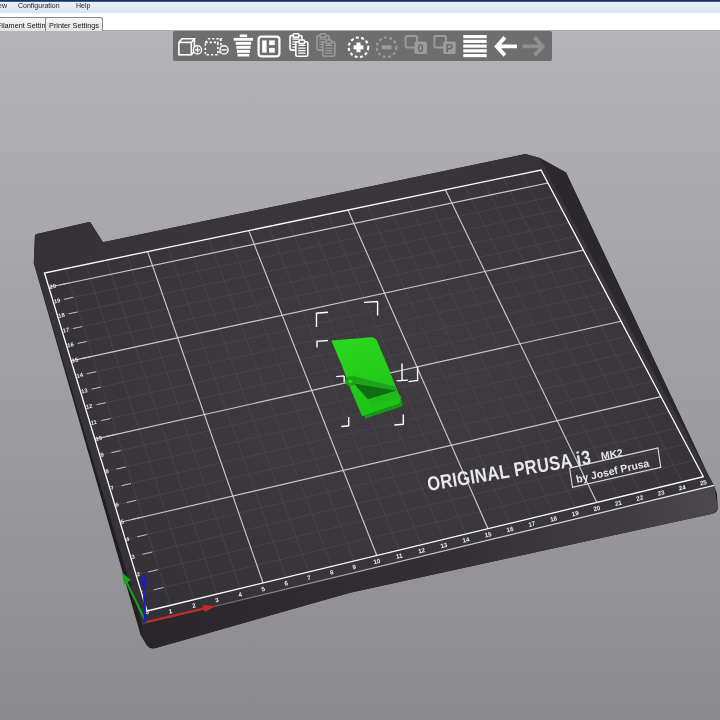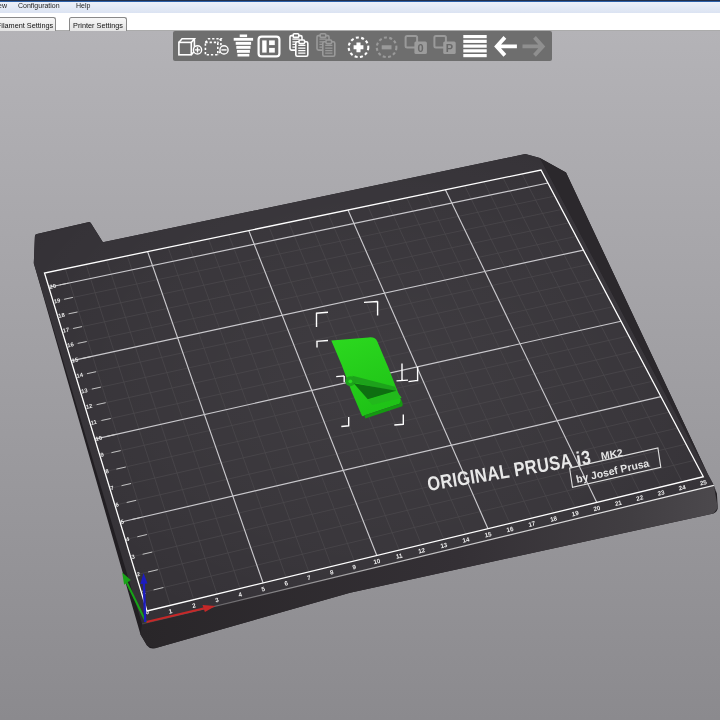--- a/index.html
+++ b/index.html
@@ -11,21 +11,21 @@
 #toolbar{position:absolute;left:173px;top:0px;width:379px;height:30px;background:#6e6e6e;border-radius:2px}
 </style></head>
 <body>
 <div id="menubar">
     <span style="left:-8px">View</span>
     <span style="left:18px">Configuration</span>
     <span style="left:76px">Help</span>
   </div>
 <div id="tabs">
 <div class="tab" style="left:-6px;width:62px">Filament Settings</div>
-<div class="tab" style="left:69px;width:58px">Printer Settings</div>
+<div class="tab" style="left:45px;width:58px">Printer Settings</div>
 </div>
 <div id="viewport">
 <svg width="720" height="689" viewBox="0 31 720 689" xmlns="http://www.w3.org/2000/svg" text-rendering="geometricPrecision">
 <defs>
 <radialGradient id="glight" cx="0.52" cy="0.48" r="0.62">
 <stop offset="0" stop-color="#ffffff" stop-opacity="0.055"></stop>
           <stop offset="0.6" stop-color="#ffffff" stop-opacity="0.028"></stop>
           <stop offset="1" stop-color="#ffffff" stop-opacity="0"></stop>
 </radialGradient>
 <linearGradient id="gplate" x1="0" y1="0" x2="0.35" y2="1">

